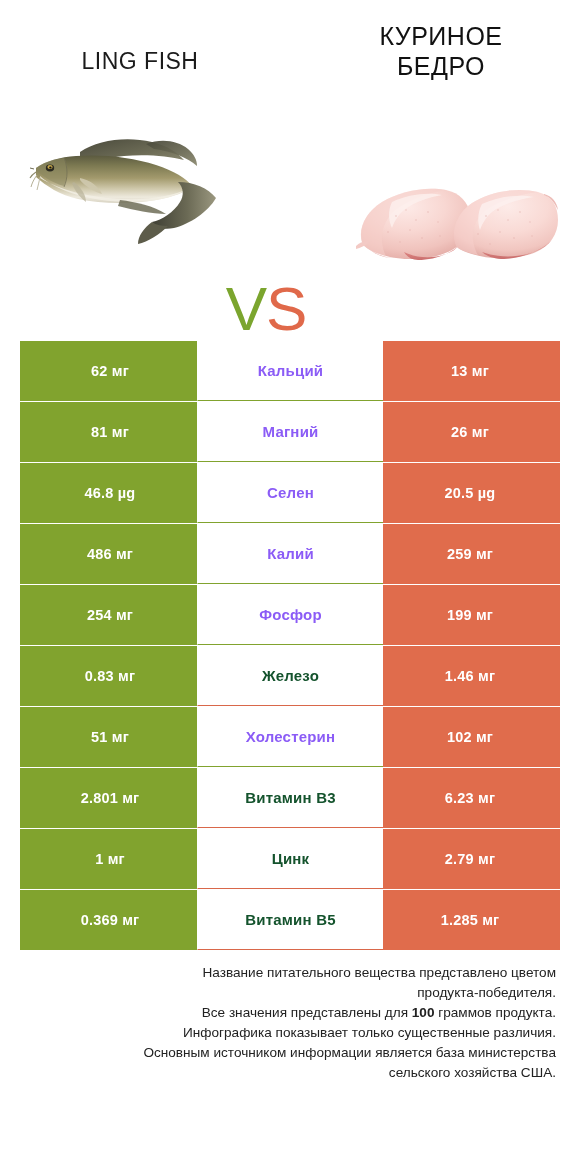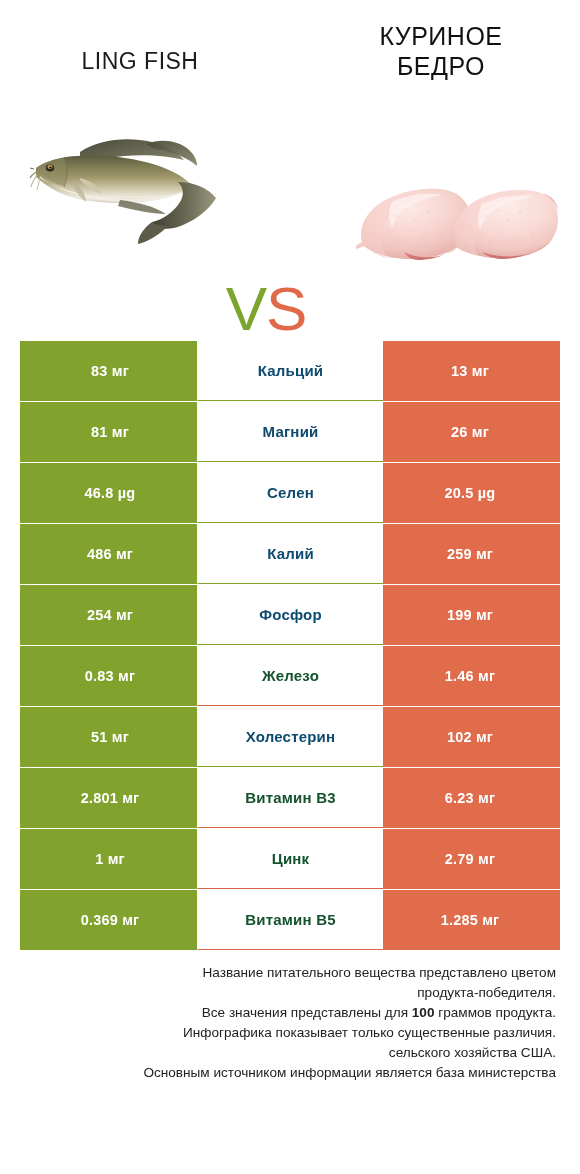--- a/index.html
+++ b/index.html
@@ -132,21 +132,21 @@
     font-weight:700;
     letter-spacing:0.2px;
     border-bottom:1px solid #81A32E;
     border-left:1px solid rgba(0,0,0,0);
     margin-left:-3px;
     margin-right:-3px;
     width:186px;
     position:relative;
     z-index:2;
   }
-  .cell-mid.win-green  { color:#0c4a6e; border-bottom-color:#81A32E; }
+  .cell-mid.win-green  { color:#8b5cf6; border-bottom-color:#81A32E; }
   .cell-mid.win-orange { color:#14532d; border-bottom-color:#D9674A; }
 
   .row:last-child .cell-mid { }
 
   
   .footer {
     position:absolute;
     left:0;
     top:963px;
     width:580px;
@@ -307,21 +307,21 @@
           <circle cx="126" cy="84" r="1"></circle>
             <circle cx="138" cy="94" r="0.9"></circle>
         </g>
       </svg>
     </div>
   </div>
 
   <div class="table">
 
     <div class="row">
-      <div class="cell-left">83 мг</div>
+      <div class="cell-left">62 мг</div>
       <div class="cell-mid win-green">Кальций</div>
       <div class="cell-right">13 мг</div>
     </div>
 
     <div class="row">
       <div class="cell-left">81 мг</div>
       <div class="cell-mid win-green">Магний</div>
       <div class="cell-right">26 мг</div>
     </div>
 
@@ -373,17 +373,17 @@
       <div class="cell-right">1.285 мг</div>
     </div>
 
   </div>
 
   <div class="footer">
     <p>Название питательного вещества представлено цветом</p>
     <p>продукта-победителя.</p>
     <p><span>Все значения представлены для </span><b>100</b><span> граммов продукта.</span></p>
     <p>Инфографика показывает только существенные различия.</p>
+    <p>Основным источником информации является база министерства</p>
     <p>сельского хозяйства США.</p>
-    <p>Основным источником информации является база министерства</p>
   </div>
 
 </div>
 
 </body></html>

